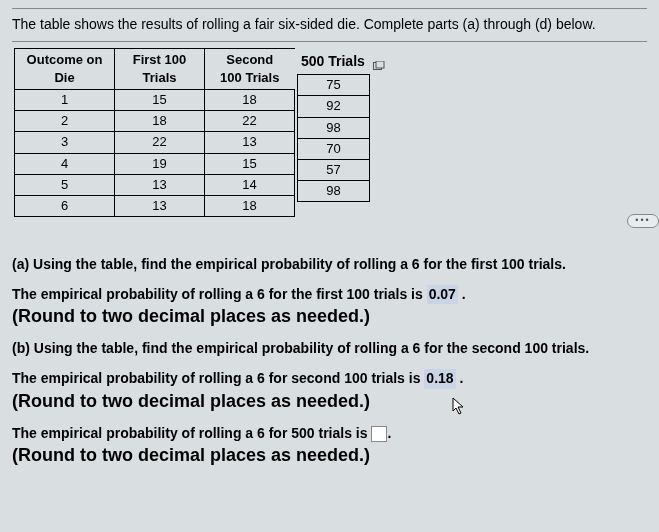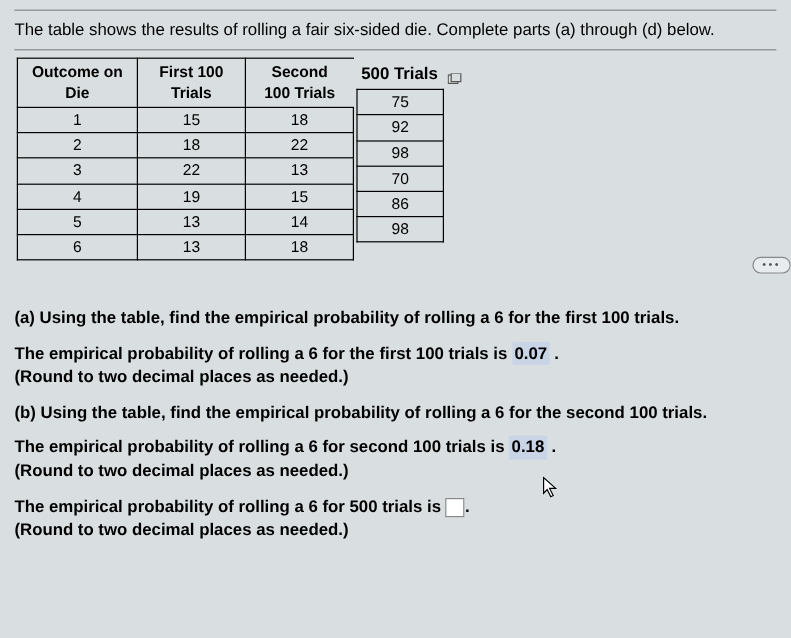--- a/index.html
+++ b/index.html
@@ -60,21 +60,21 @@
       display: inline-block;
     }
     .ans-empty {
       display: inline-block;
       width: 16px;
       height: 16px;
       border: 1px solid #888;
       background: #fff;
       vertical-align: middle;
     }
-    .hint { font-size: 14px; }
+    .hint { font-size: 18px; }
     .more-pill {
       position: absolute;
       right: 0;
       top: 214px;
       width: 32px;
       height: 14px;
       border: 1px solid #888;
       border-radius: 7px;
       background: #e8ecee;
       font-size: 9px;
@@ -157,21 +157,21 @@
     <tr>
             <td>92</td>
           </tr>
     <tr>
             <td>98</td>
           </tr>
     <tr>
             <td>70</td>
           </tr>
     <tr>
-            <td>86</td>
+            <td>57</td>
           </tr>
     <tr>
             <td>98</td>
           </tr>
   </tbody>
       </table>
 </div>
 </div>
 
 <div class="more-pill">

